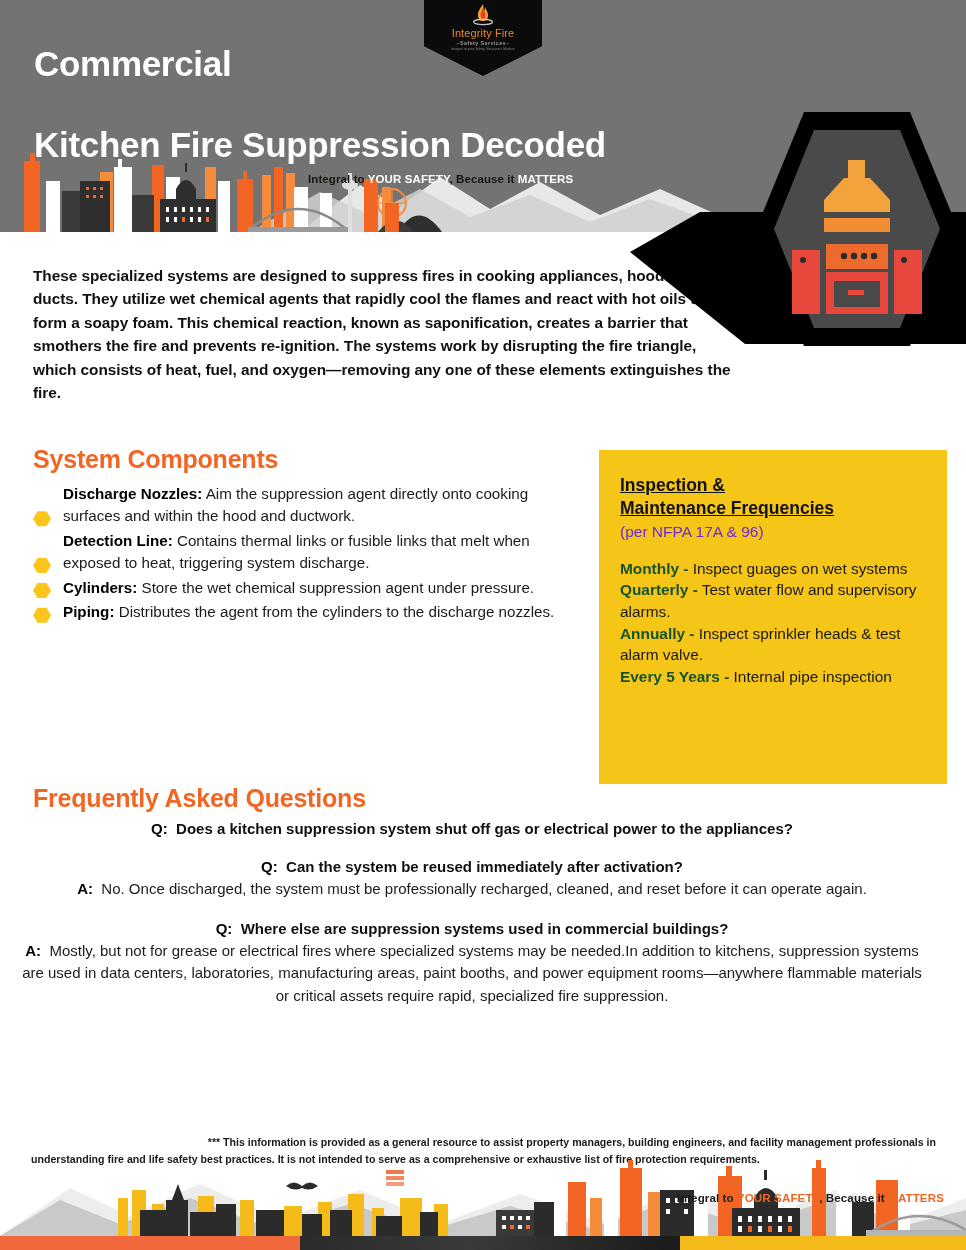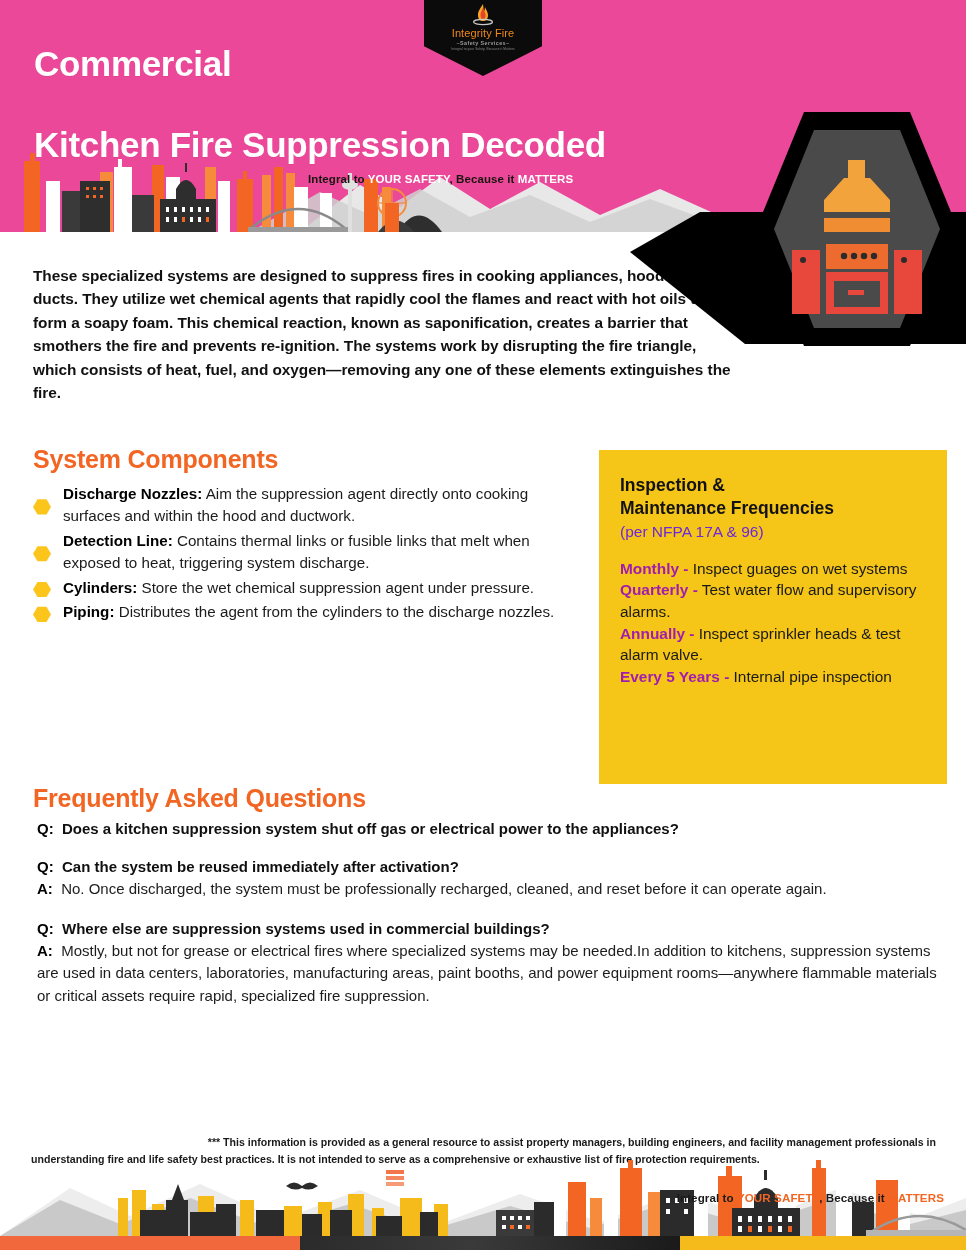--- a/index.html
+++ b/index.html
@@ -7,21 +7,21 @@
     width: 966px; height: 1250px;
     background: #ffffff;
     font-family: "Liberation Sans", sans-serif;
     overflow: hidden;
   }
   .page { position: relative; width: 966px; height: 1250px; background:#fff; overflow:hidden; }
 
   
   .header {
     position: absolute; left:0; top:0; width:966px; height:232px;
-    background:#ec4899; overflow:hidden;
+    background:#737373; overflow:hidden;
   }
   .hdr-title {
     position:absolute; left:34px; top:42px;
     color:#ffffff; font-weight:bold; font-size:35px; line-height:1.28;
     letter-spacing:-0.3px; text-shadow:0 1px 0 rgba(0,0,0,.05);
     font-family:"Liberation Sans", sans-serif; font-stretch:condensed;
   }
   .hdr-title .l2 { display:block;margin-top:36px; }
   .hdr-tagline {
     position:absolute; left:308px; top:173px;
@@ -70,42 +70,42 @@
 
   
   .sec-head {
     color:#F26522; font-weight:bold; font-size:25px; letter-spacing:-0.2px;
   }
   #system-components-heading { position:absolute; left:33px; top:445px; }
   #faq-heading { position:absolute; left:33px; top:764px;margin-top:20px; }
 
   
   .comp-list { position:absolute; left:33px; top:483px; width:540px; }
-  .comp-item { display:flex; align-items:center; margin-bottom:3px; }
+  .comp-item { display:flex; align-items:flex-end; margin-bottom:3px; }
   .hex-bullet {
     flex:0 0 auto; width:18px; height:16px; margin-top:4px; margin-right:12px;
     background:#FBC51C;
     clip-path: polygon(25% 3%, 75% 3%, 100% 50%, 75% 97%, 25% 97%, 0 50%);
   }
   .comp-text { font-size:15.2px; line-height:1.44; color:#1b1b1b; }
   .comp-text b { color:#000; font-weight:bold; }
 
   
   .yellow-card {
     position:absolute; left:599px; top:450px; width:348px; height:334px;
     background:#F5C518; padding:24px 22px 0 21px;
   }
-  .yc-title { font-size:17.5px; font-weight:bold; color:#121212; line-height:1.33; }
+  .yc-title { font-size:17.5px; font-weight:bold; color:#121212; line-height:1.33;text-decoration:underline; }
   .yc-sub { font-size:15.5px; color:#6d28d9; margin-top:2px; }
   .yc-list { margin-top:17px; }
   .yc-row { font-size:15.4px; color:#1a1a1a; line-height:1.41; }
-  .yc-row b { font-weight:bold; color:#a21caf; }
-
-  
-  .faq { position:absolute; left:37px; top:818px; width:900px; }
+  .yc-row b { font-weight:bold; color:#14532d; }
+
+  
+  .faq { position:absolute; left:22px; top:818px; width:900px;text-align:center; }
   .faq-block { margin-bottom:17px; }
   .faq-q { font-size:15px; font-weight:bold; color:#101010; line-height:1.4; }
   .faq-a { font-size:15px; color:#1c1c1c; line-height:1.5; margin-top:1px; }
   .faq-a .lbl, .faq-q .lbl { font-weight:bold; color:#000; }
 
   
   .disclaimer {
     position:absolute; left:31px; top:1134px; width:905px;
     font-size:10.6px; font-weight:bold; line-height:1.62; color:#1a1a1a;
     text-align:left;

